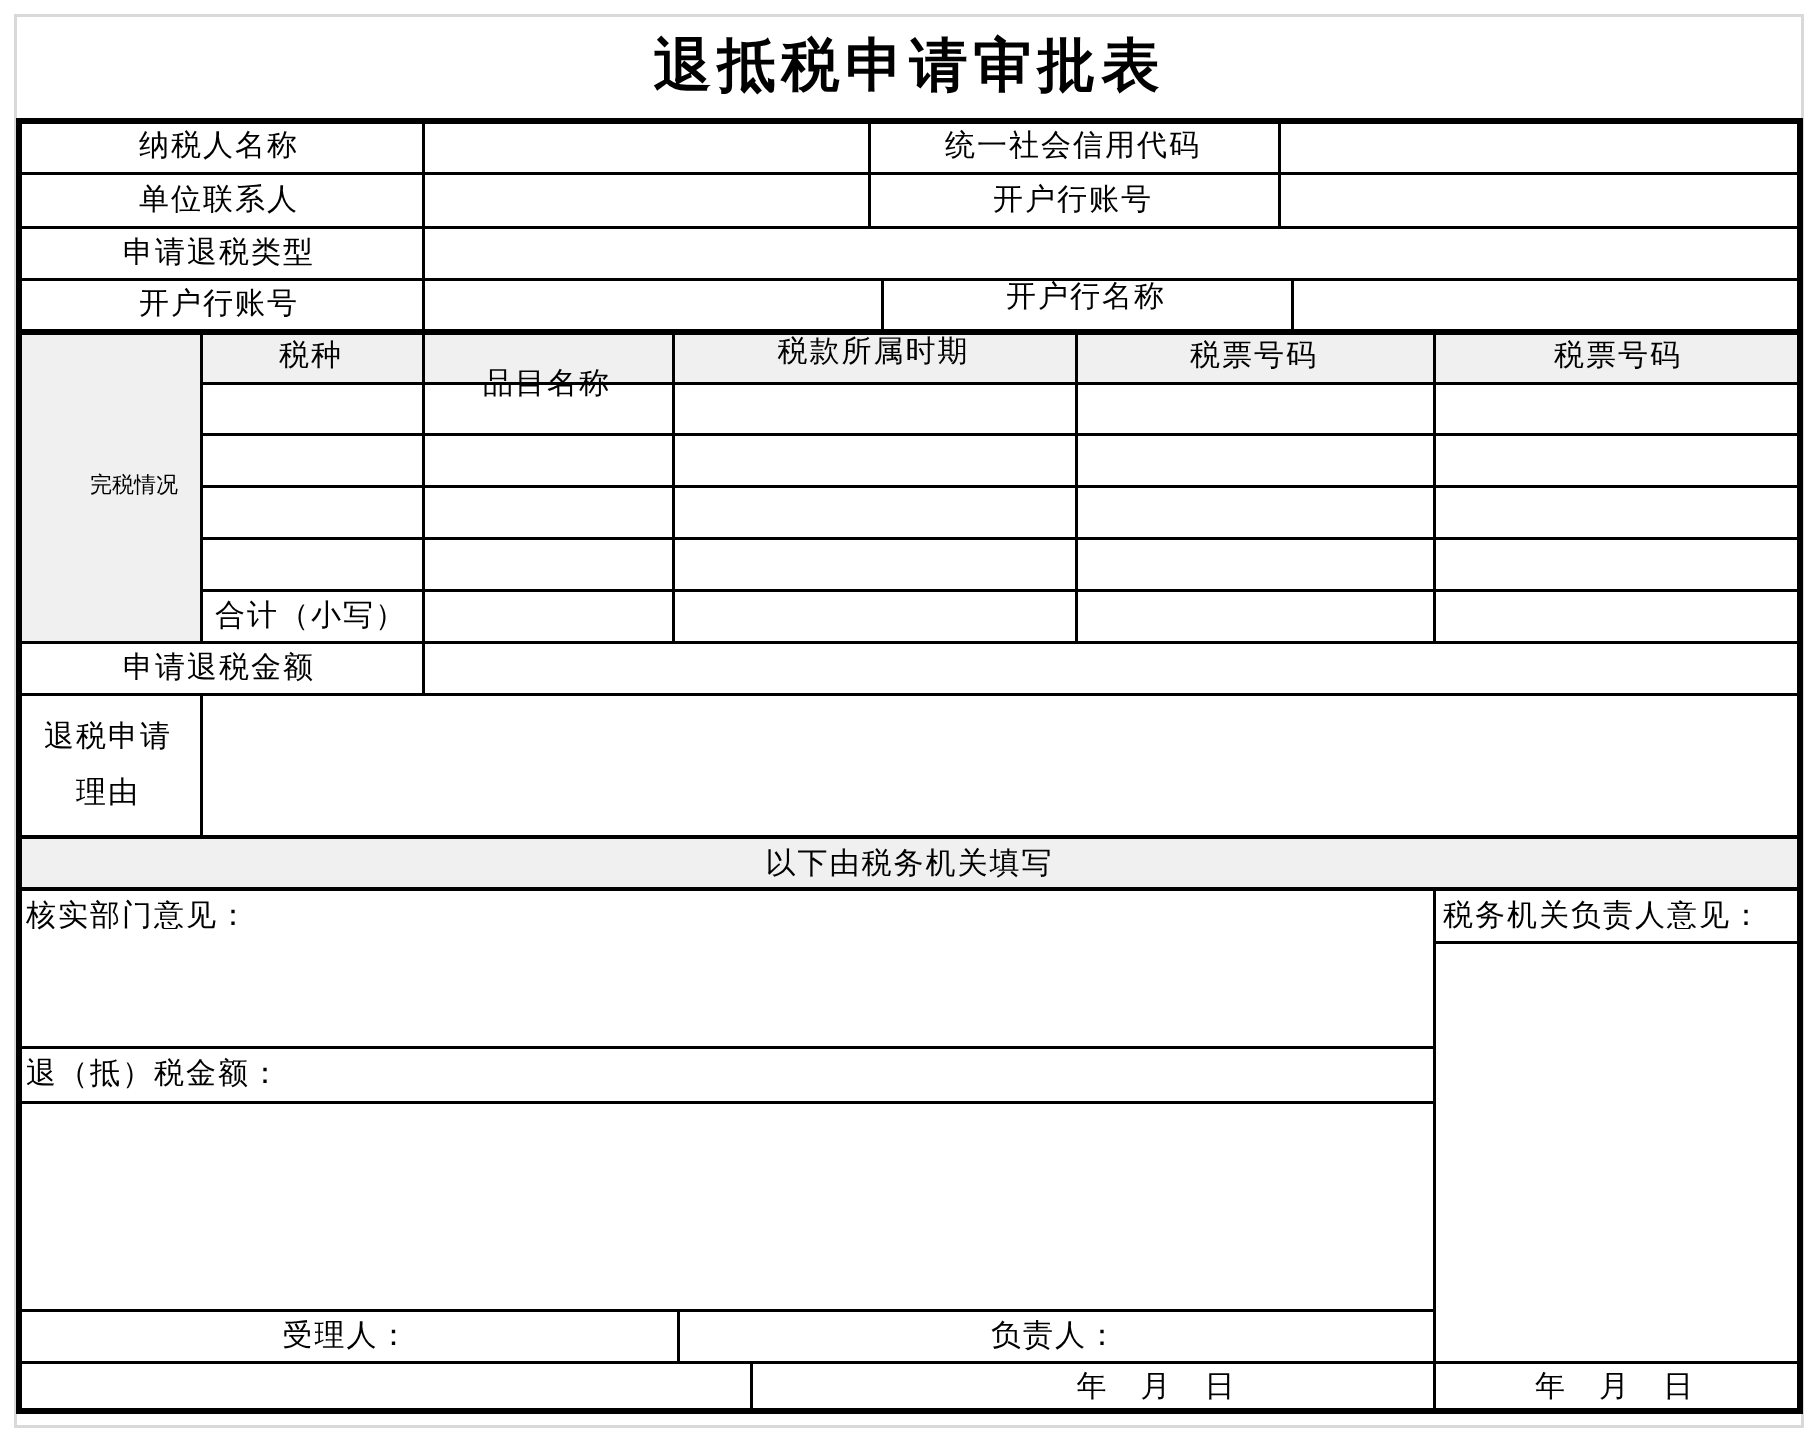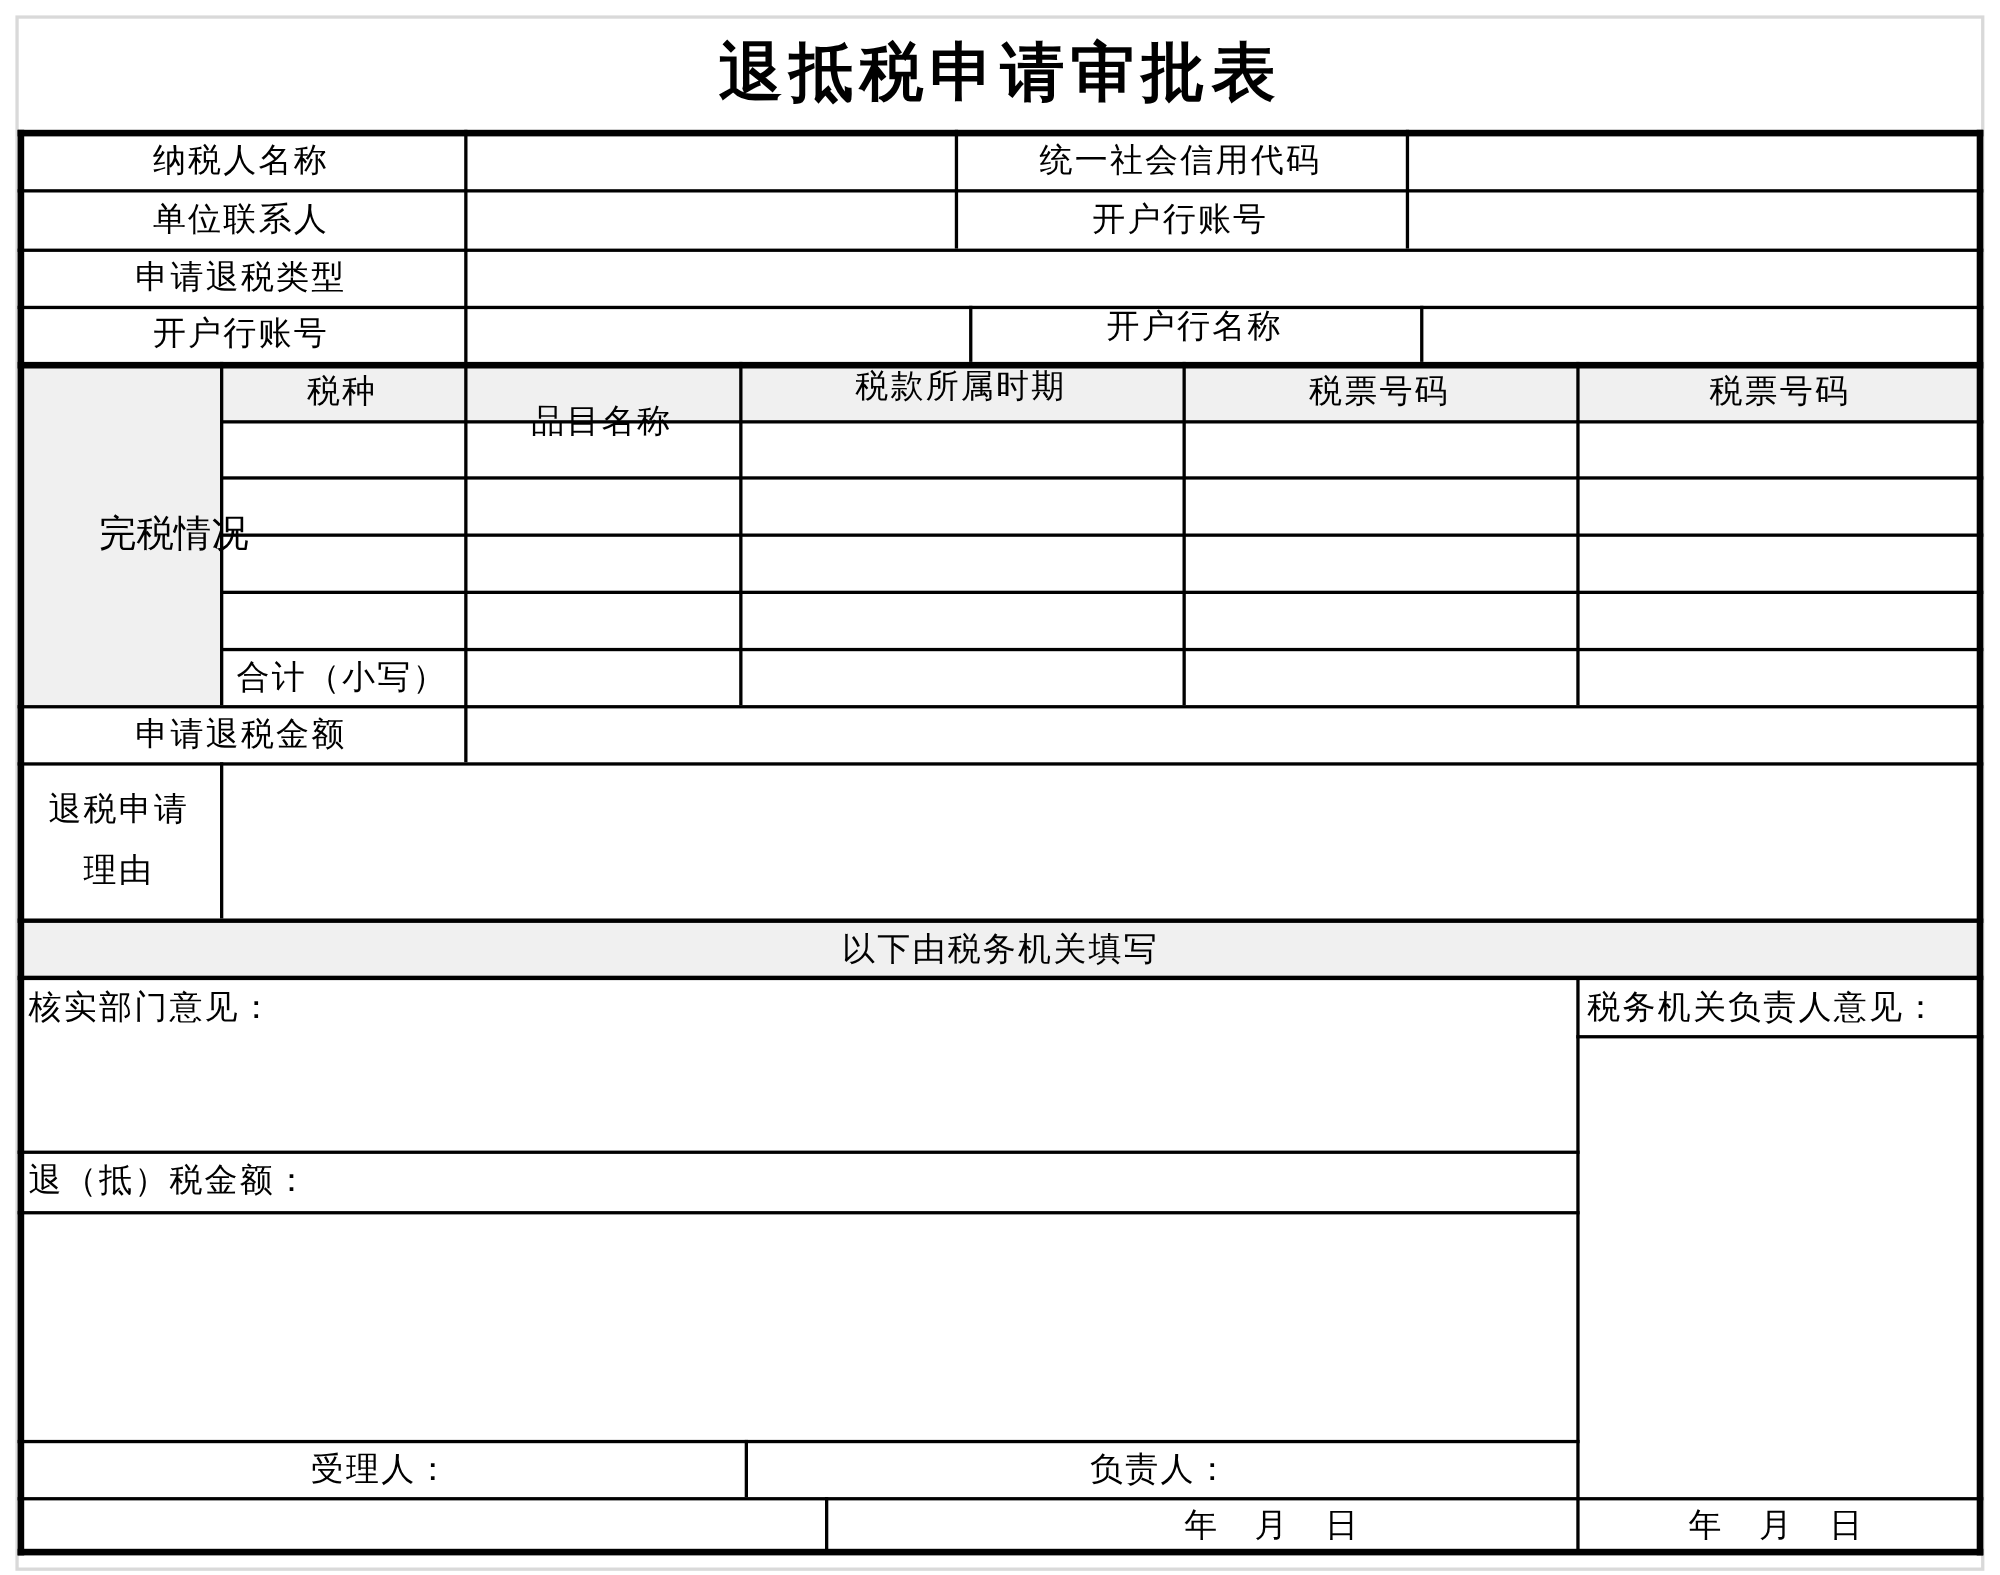--- a/index.html
+++ b/index.html
@@ -13,21 +13,21 @@
   .hl.mid { height:4px; }
   .gray { position:absolute; background:#f0f0f0; }
   .cell { position:absolute; display:flex; align-items:center; justify-content:center;
           font-size:30px; letter-spacing:2px; white-space:pre; }
   .cell.left { justify-content:flex-start; padding-left:6px; }
   .blank { position:absolute; background:transparent; }
   .title { position:absolute; display:flex; align-items:center; justify-content:center;
            font-size:58px; font-weight:700; letter-spacing:6px; }
   .vert-label { display:flex; align-items:center; justify-content:center; }
   .vert-label .inner { width:36px; line-height:52px; word-break:break-all;
-                       text-align:center; font-size:34px; letter-spacing:0; }
+                       text-align:center; font-size:22px; letter-spacing:0; }
   .two-line { flex-direction:column; line-height:56px; letter-spacing:2px; }
   .date-left { padding-left:130px; }
 </style>
 </head>
 <body>
 
 <div class="sheet"></div>
 
 <div class="title" style="left:16px; top:16px; width:1787px; height:100px;">退抵税申请审批表</div>
 

